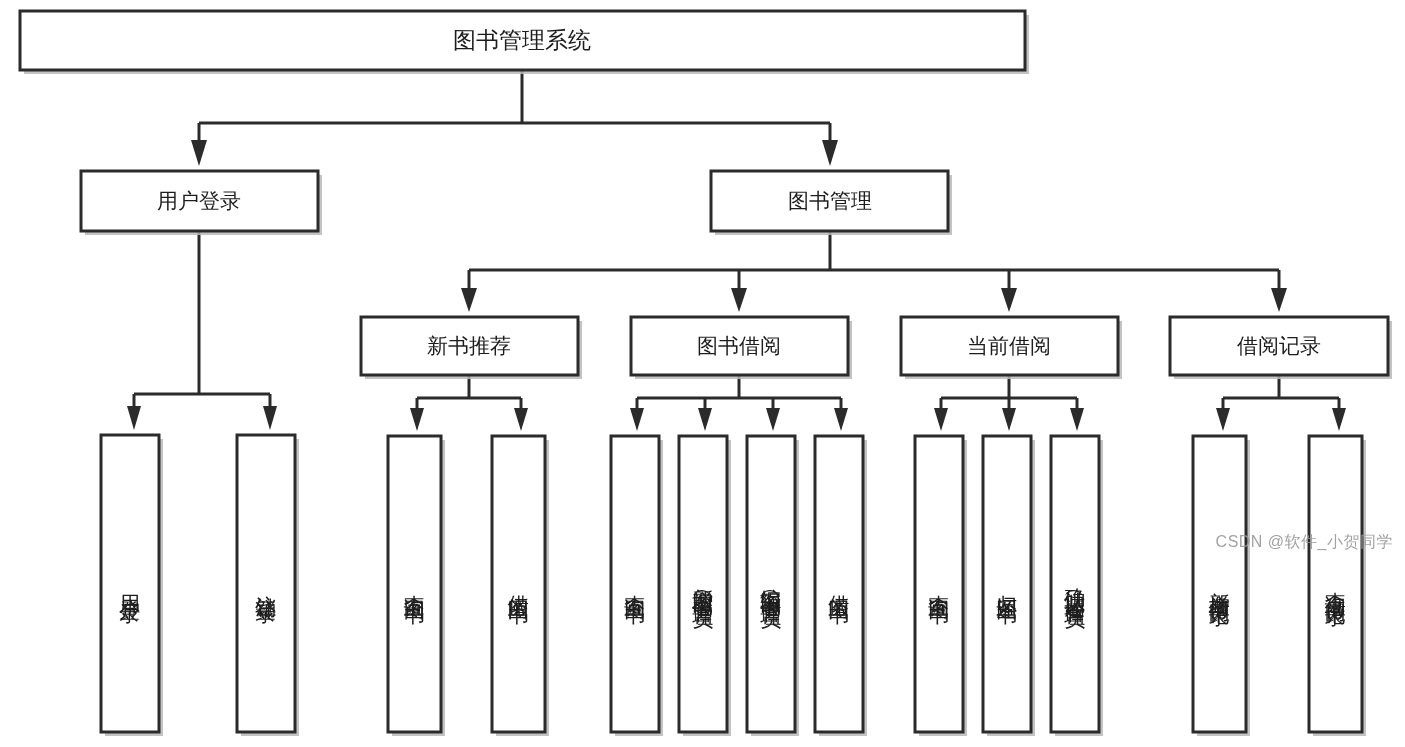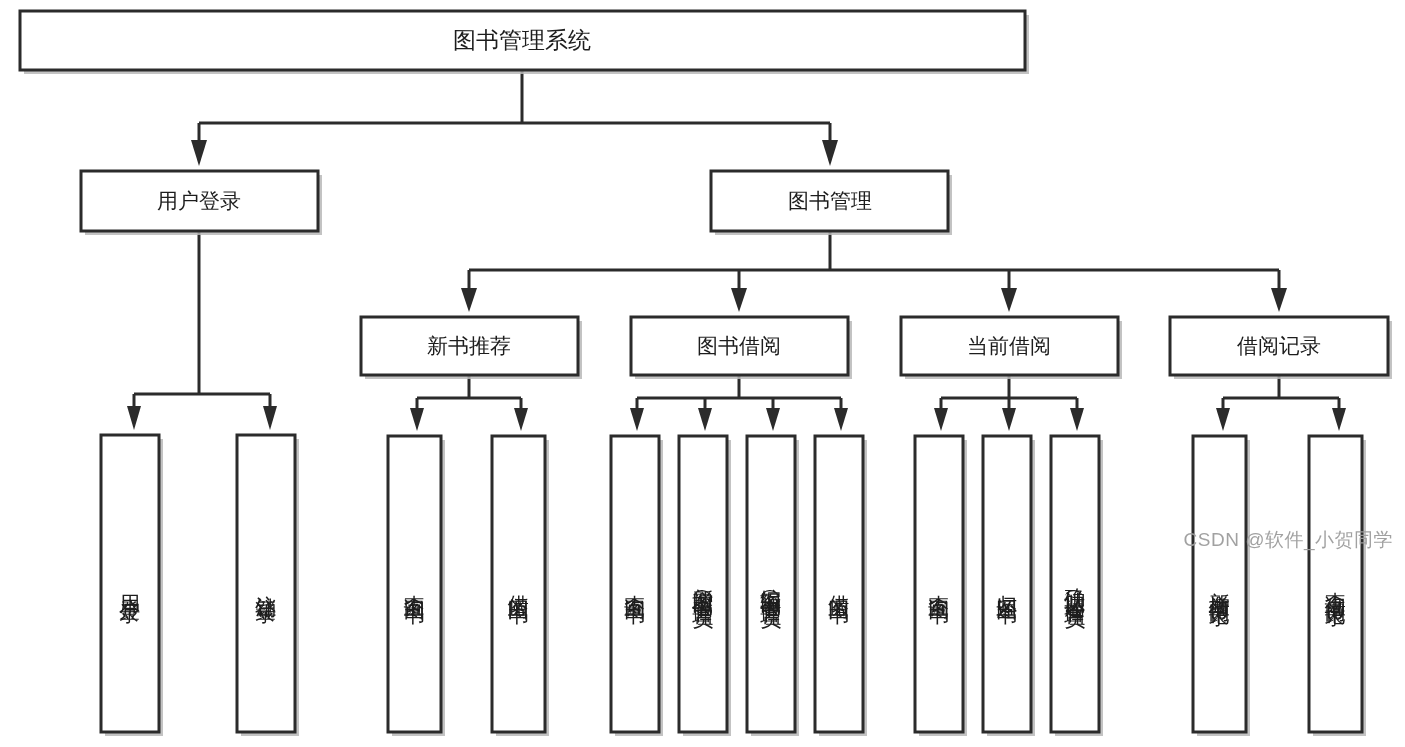--- a/index.html
+++ b/index.html
@@ -68,21 +68,21 @@
     line-height: 1.32;
     letter-spacing: 3px;
     color: #1d1d1d;
     white-space: nowrap;
   }
   #watermark {
     position: absolute;
     right: 12px;
     bottom: 6px;
     font-family: "Liberation Sans", "DejaVu Sans", sans-serif;
-    font-size: 19px;
+    font-size: 16px;
     color: #9d9d9d;
     letter-spacing: 0.5px;
     opacity: 0.95;
     white-space: nowrap;
   }
 </style>
 </head>
 <body>
 
 <div id="diagram-root">

